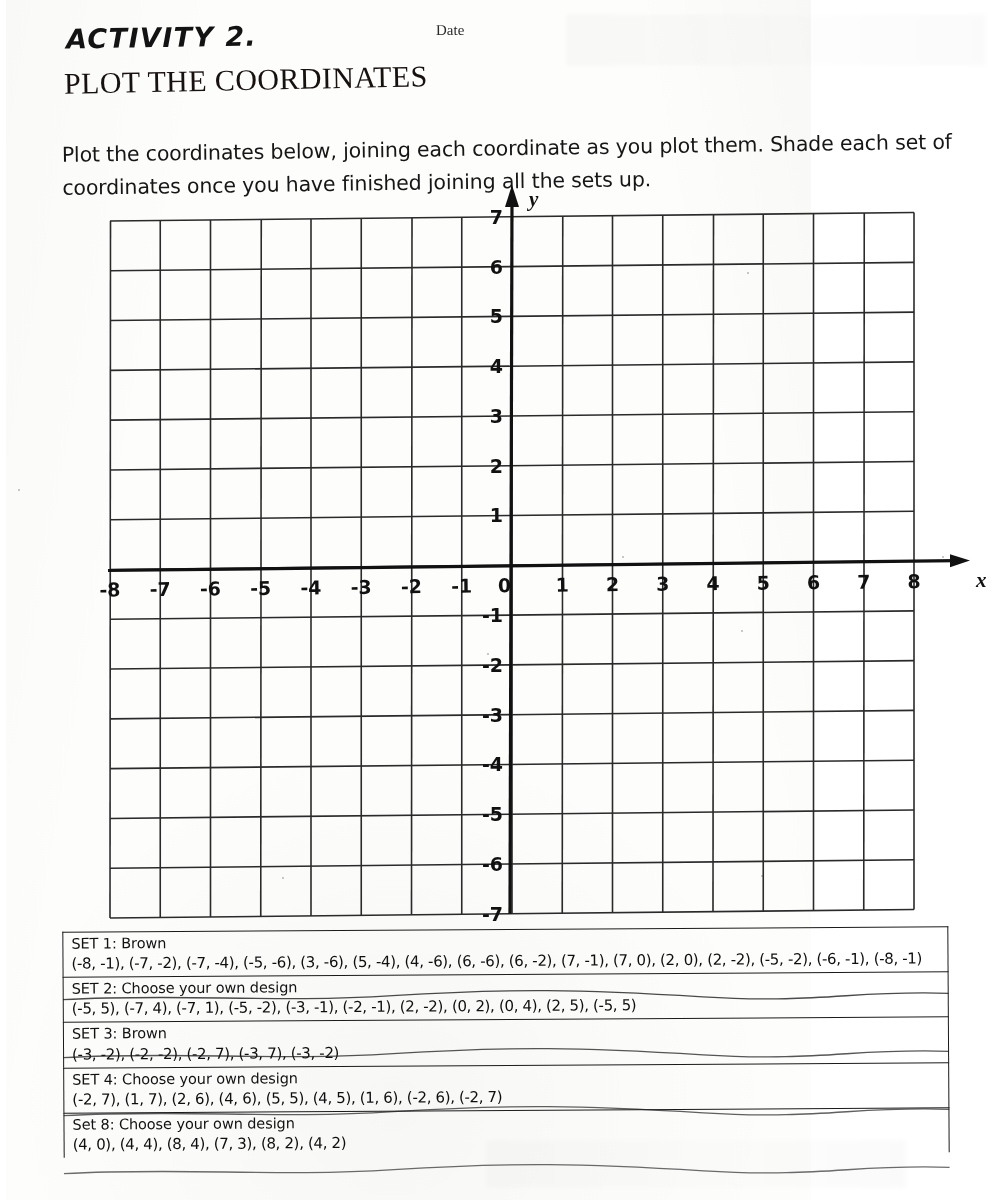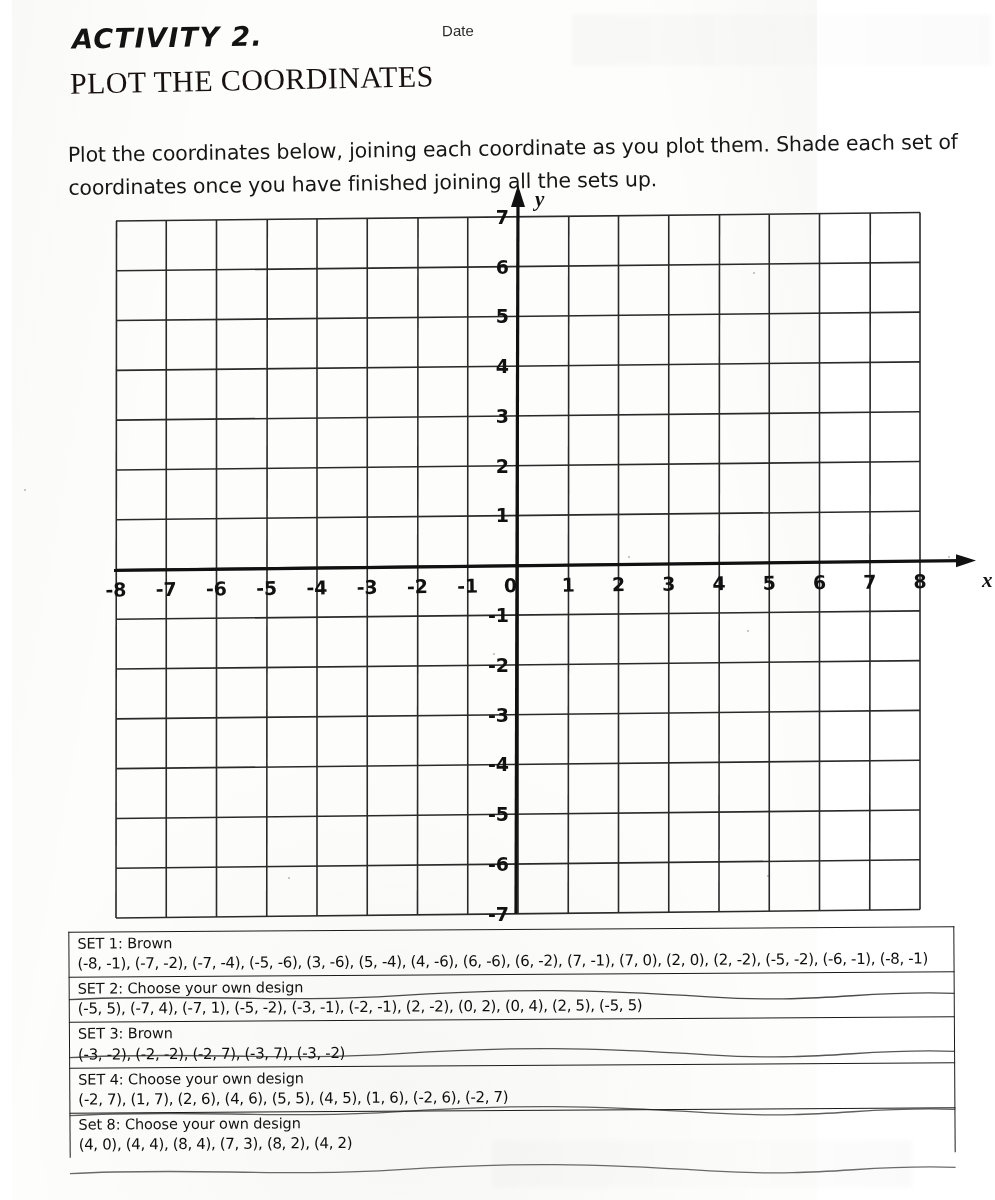--- a/index.html
+++ b/index.html
@@ -11,21 +11,21 @@
     width: 995px;
     height: 1200px;
     position: relative;
     font-family: "Liberation Sans", sans-serif;
     overflow: hidden;
   }
 
   
   #page {
     position: absolute;
-    left: 12px; top: 0;
+    left: 6px; top: 0;
     width: 805px;
     height: 1200px;
     background:
       linear-gradient(100deg, rgba(0,0,0,0.016) 0%, rgba(0,0,0,0) 22%),
       linear-gradient(260deg, rgba(0,0,0,0.02) 0%, rgba(0,0,0,0) 18%),
       radial-gradient(ellipse 70% 45% at 48% 92%, rgba(0,0,0,0.022) 0%, rgba(0,0,0,0) 70%),
       #fdfdfc;
   }
   
   #ghost {
@@ -73,21 +73,21 @@
     font-size: 30px;
     font-weight: 400;
     letter-spacing: 0.4px;
     color: #17110f;
     transform: rotate(-1.2deg);
     white-space: nowrap;
   }
   #date-label {
     position: absolute;
     left: 430px; top: 22px;
-    font-family: Liberation Sans, sans-serif;
+    font-family: Liberation Serif, serif;
     font-size: 15px;
     color: #2b2b2b;
     transform: rotate(-0.5deg);
     clip-path: inset(3px 0 0 0);
     text-align: center;
   }
 
   
   #instructions {
     position: absolute;

